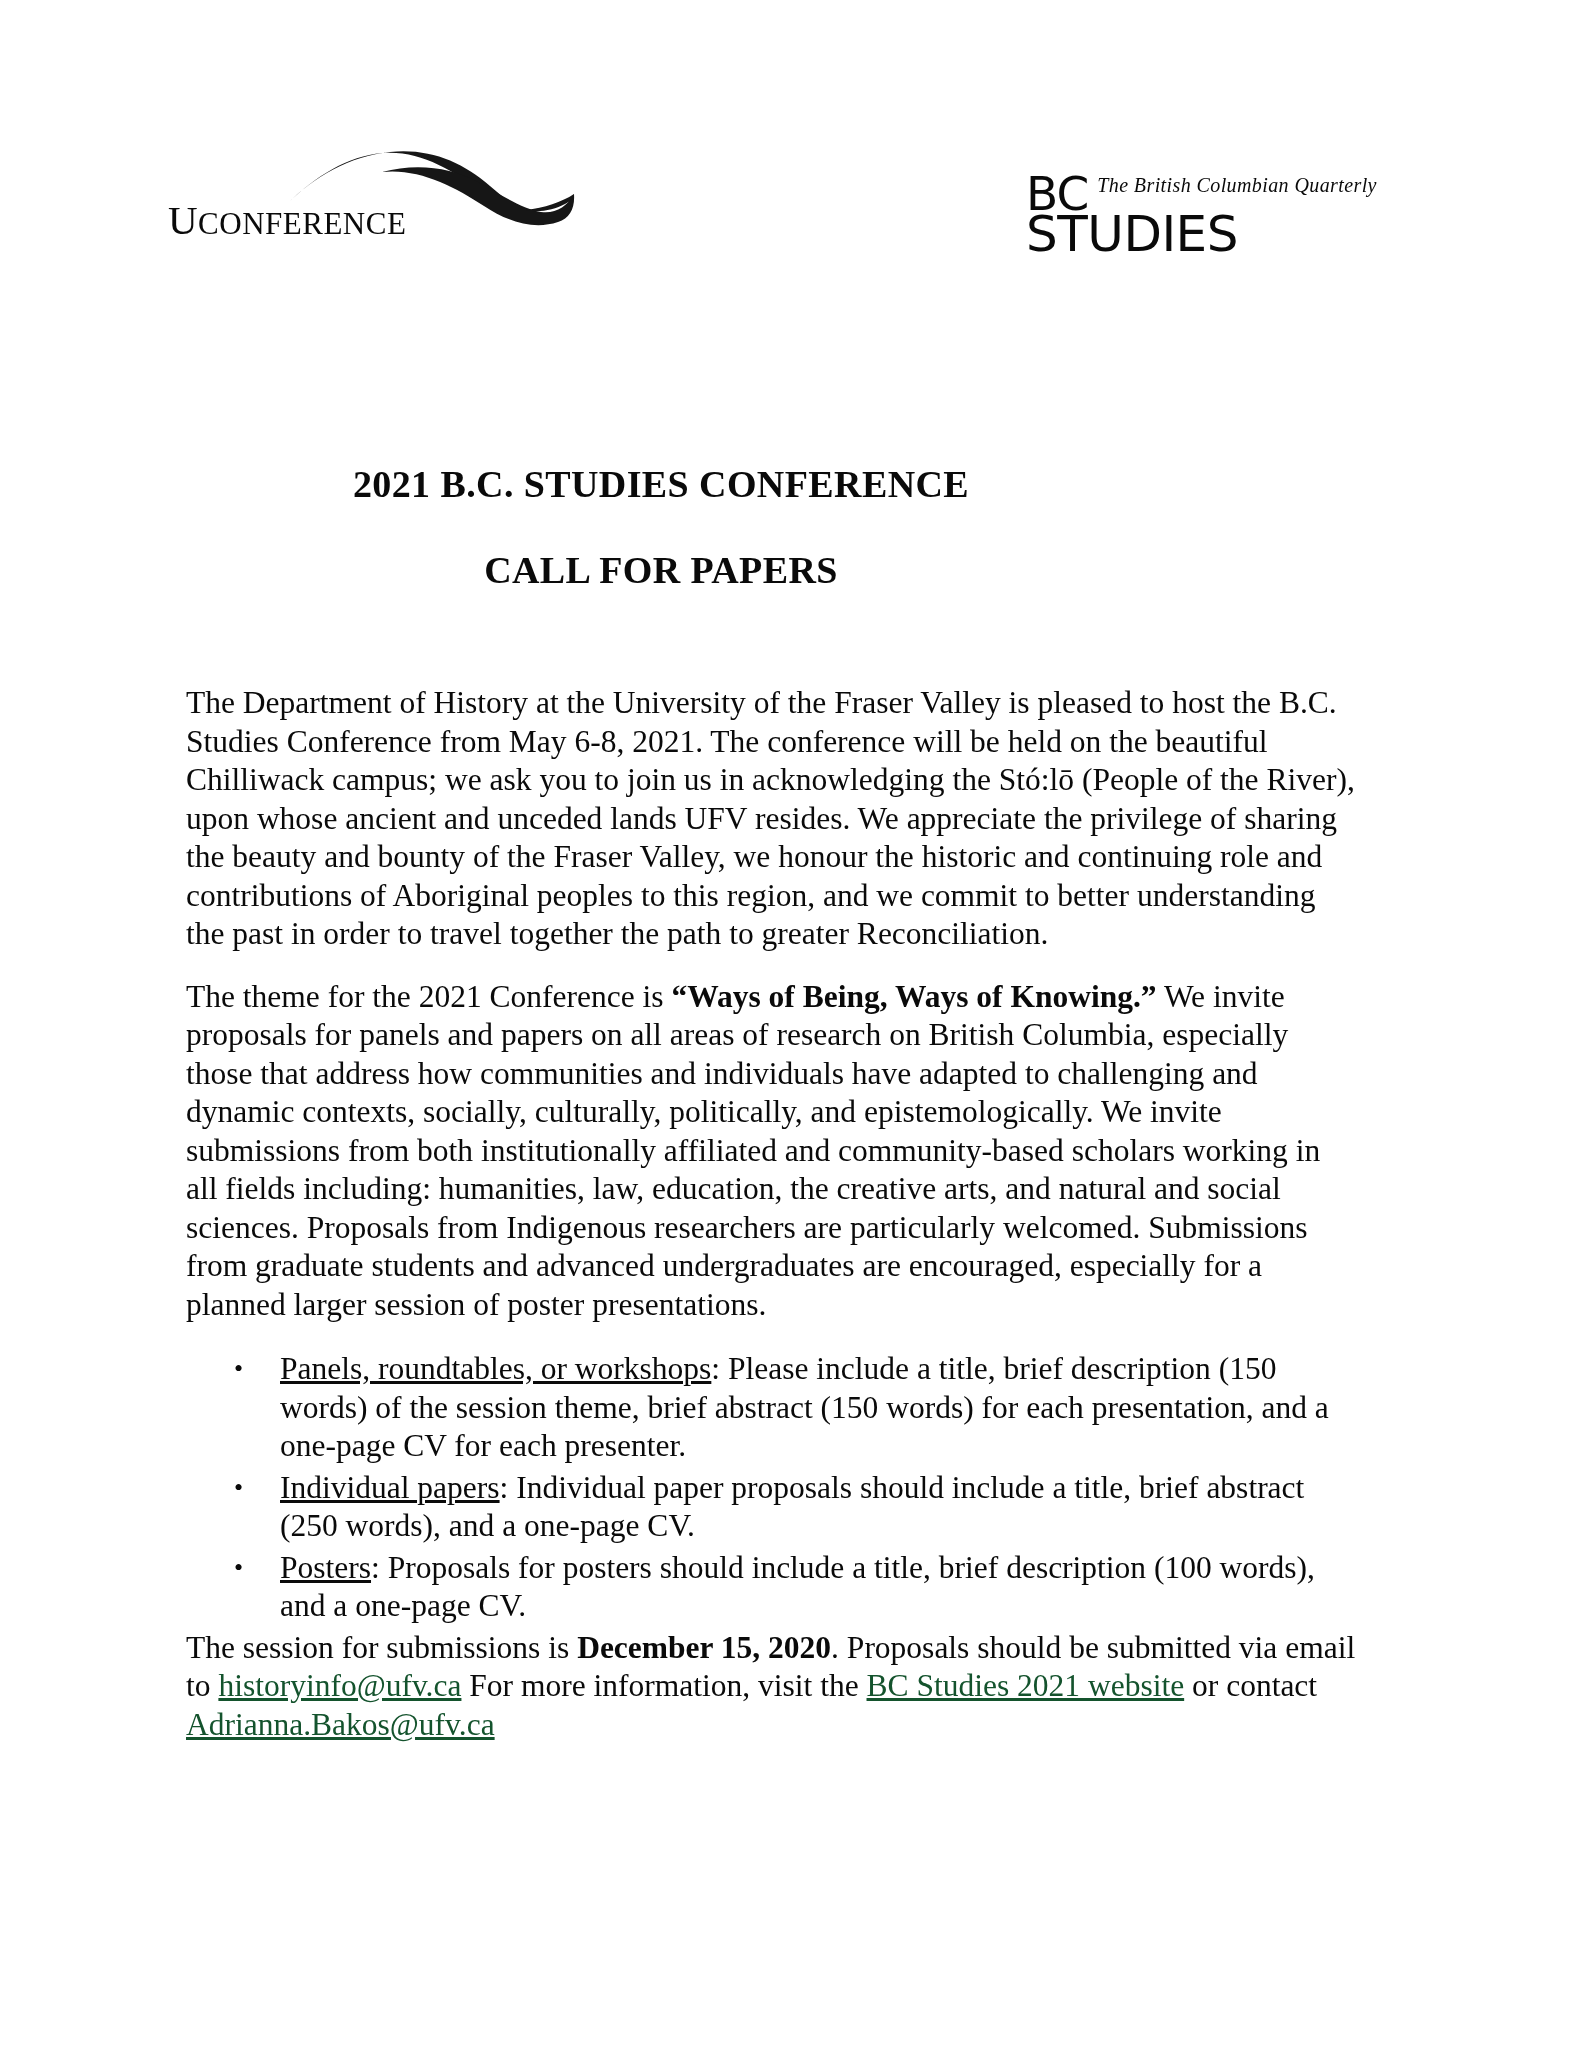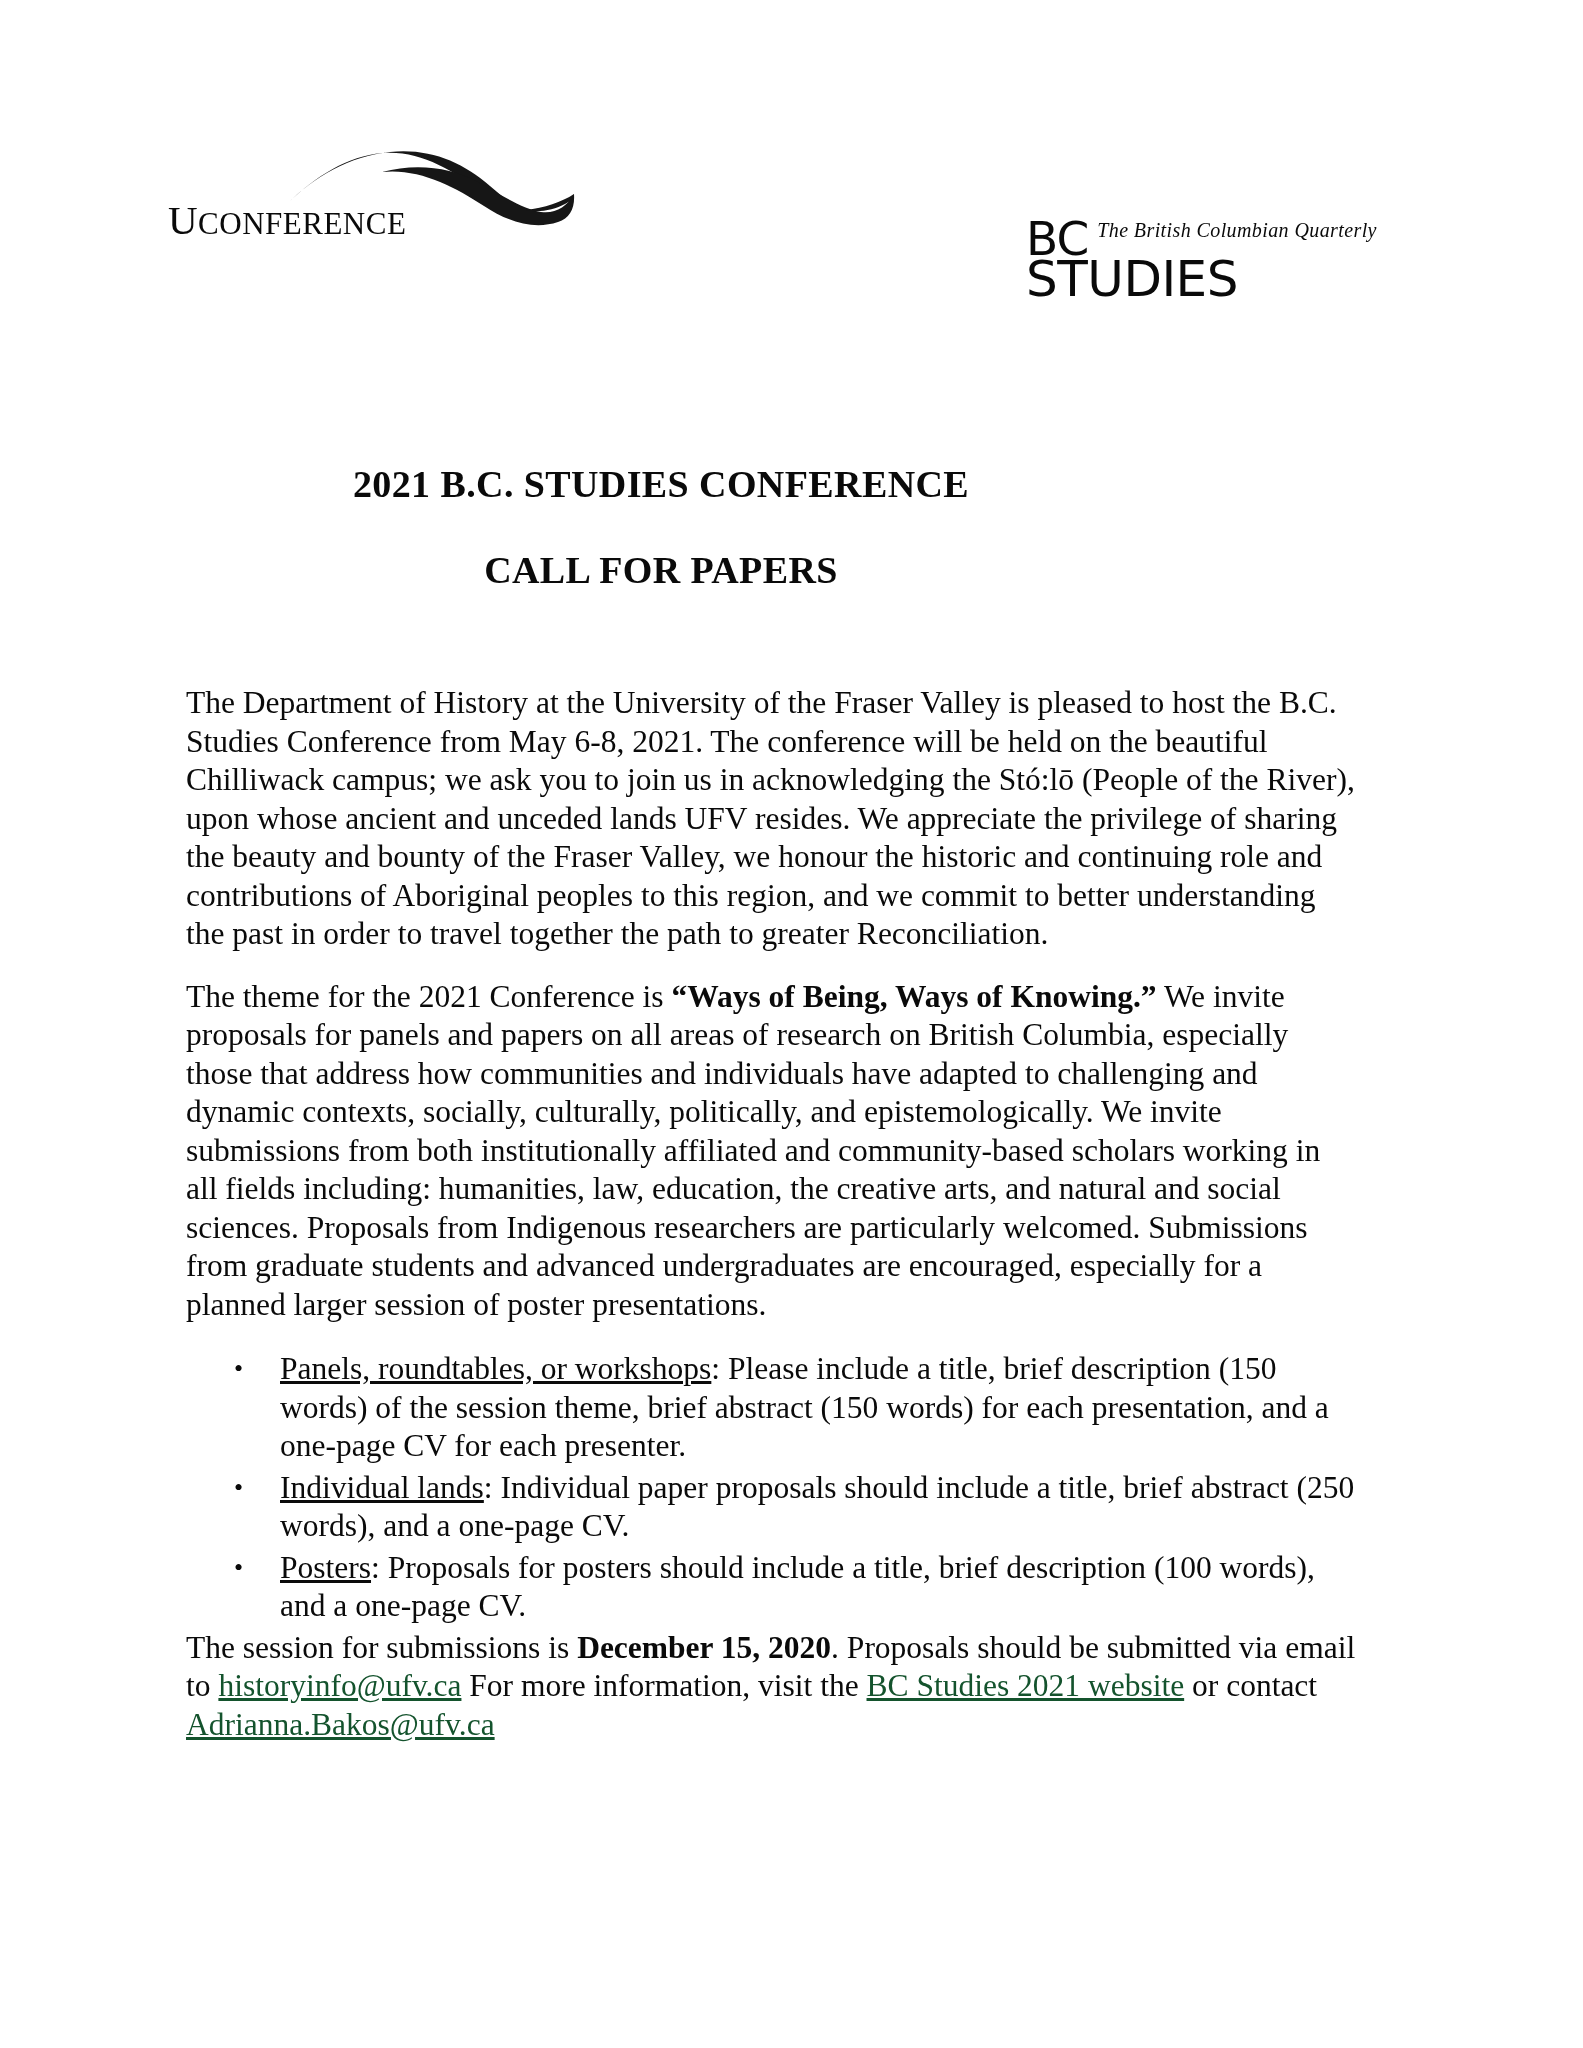--- a/index.html
+++ b/index.html
@@ -82,21 +82,20 @@
     position: absolute;
     left: 1026px;
     top: 22px;
     width: 340px;
     height: 110px;
   }
   .bcs-row {
     display: flex;
     align-items: flex-start;
     line-height: 1;
-    margin-top: 45px;
   }
   .bcs-bc {
     font-family: "DejaVu Sans", "Liberation Sans", sans-serif;
     font-size: 47px;
     font-weight: 400;
     letter-spacing: -1px;
     line-height: 0.92;
   }
   .bcs-tag {
     font-family: "Liberation Serif", "DejaVu Serif", serif;
@@ -216,20 +215,20 @@
   </div>
 
   <div class="body-block">
 
     <p class="para">The Department of History at the University of the Fraser Valley is pleased to host the B.C. Studies Conference from May 6-8, 2021.  The conference will be held on the beautiful Chilliwack campus; we ask you to join us in acknowledging the Stó:lō (People of the River), upon whose ancient and unceded lands UFV resides. We appreciate the privilege of sharing the beauty and bounty of the Fraser Valley, we honour the historic and continuing role and contributions of Aboriginal peoples to this region, and we commit to better understanding the past in order to travel together the path to greater Reconciliation.</p>
 
     <p class="para"><span>The theme for the 2021 Conference is </span><span class="b">“Ways of Being, Ways of Knowing.”</span><span> We invite proposals for panels and papers on all areas of research on British Columbia, especially those that address how communities and individuals have adapted to challenging and dynamic contexts, socially, culturally, politically, and epistemologically.  We invite submissions from both institutionally affiliated and community-based scholars working in all fields including: humanities, law, education, the creative arts, and natural and social sciences.  Proposals from Indigenous researchers are particularly welcomed.  Submissions from graduate students and advanced undergraduates are encouraged, especially for a planned larger session of poster presentations.</span></p>
 
     <ul class="bullets">
       <li><span class="u">Panels, roundtables, or workshops</span><span>: Please include a title, brief description (150 words) of the session theme, brief abstract (150 words) for each presentation, and a one-page CV for each presenter.</span></li>
-      <li><span class="u">Individual lands</span><span>: Individual paper proposals should include a title, brief abstract (250 words), and a one-page CV.</span></li>
+      <li><span class="u">Individual papers</span><span>: Individual paper proposals should include a title, brief abstract (250 words), and a one-page CV.</span></li>
       <li><span class="u">Posters</span><span>: Proposals for posters should include a title, brief description (100 words), and a one-page CV.</span></li>
     </ul>
 
     <p class="para closing"><span>The session for submissions is </span><span class="b">December 15, 2020</span><span>.  Proposals should be submitted via email to </span><span class="link">historyinfo@ufv.ca</span><span>  For more information, visit the </span><span class="link">BC Studies 2021 website</span><span> or contact </span><span class="link">Adrianna.Bakos@ufv.ca</span></p>
 
   </div>
 </div>
 
 </body></html>

